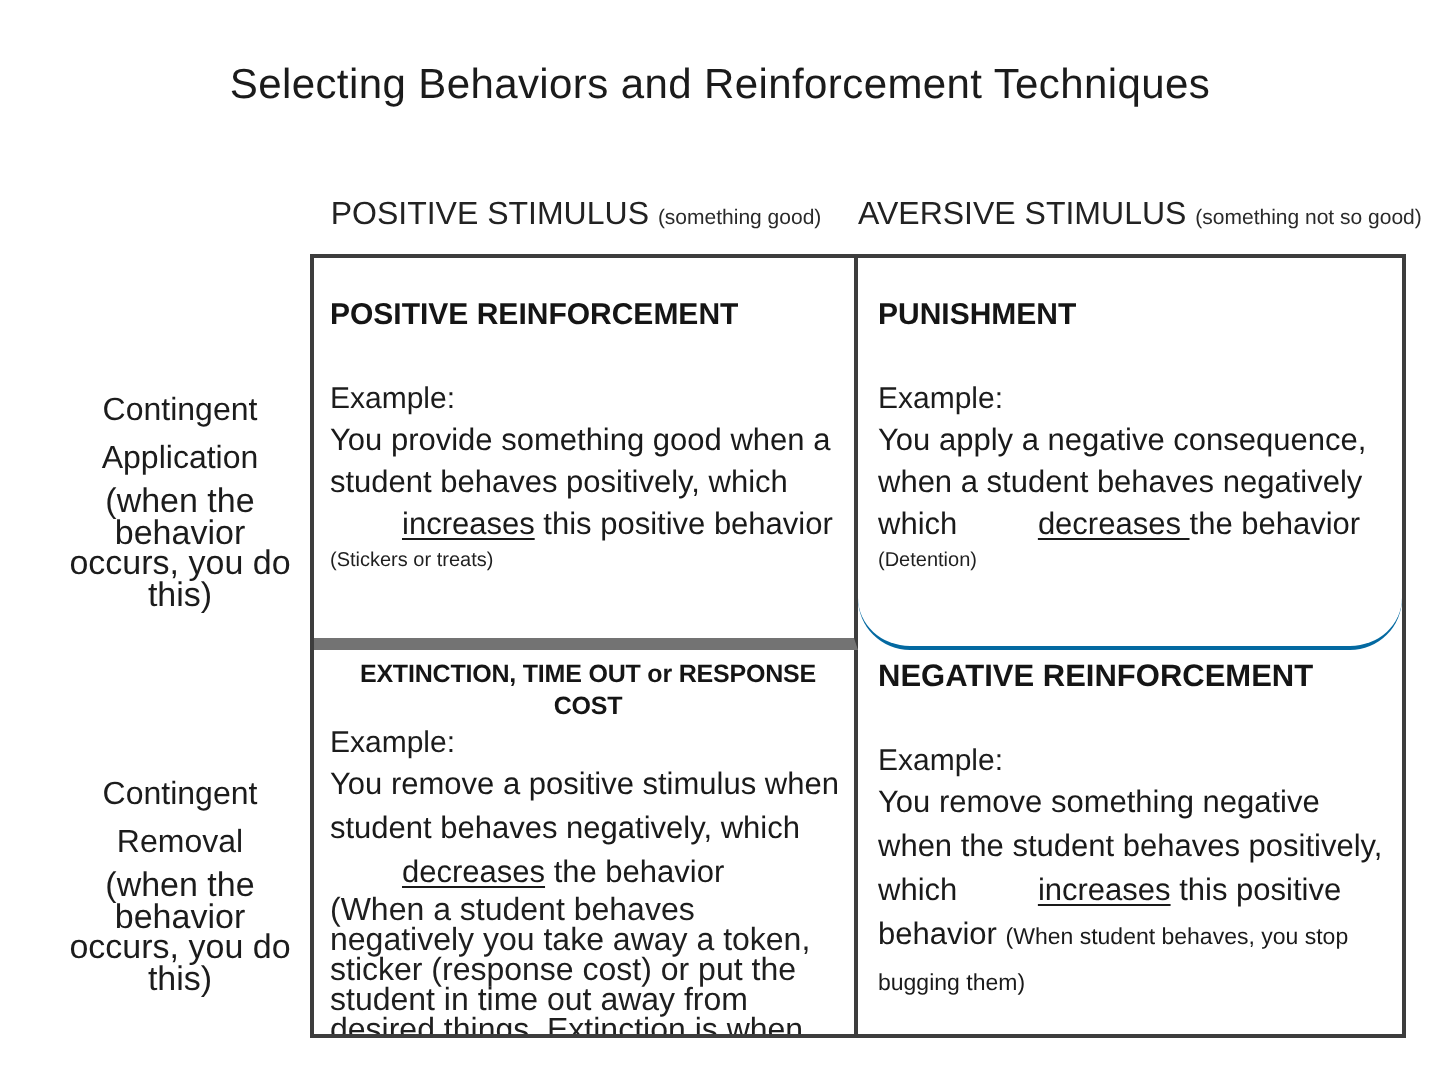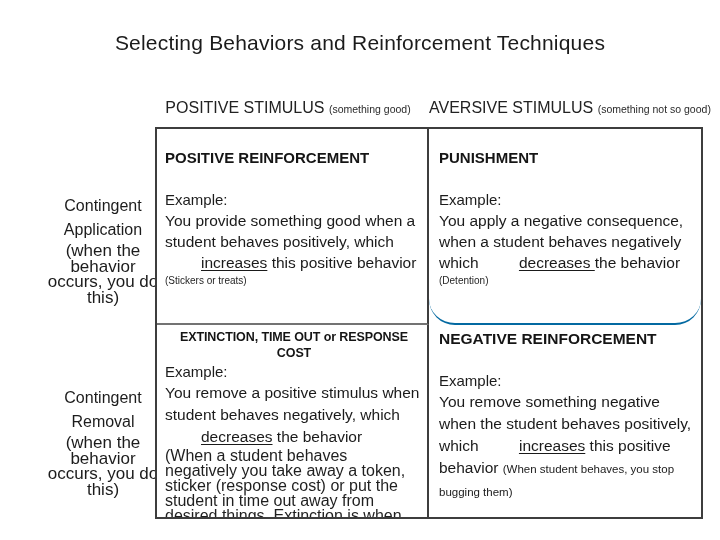--- a/index.html
+++ b/index.html
@@ -22,40 +22,40 @@
   .col-header {
     position: absolute; top: 99px; width: 274px;
     text-align: center; white-space: nowrap;
     font-size: 16px; font-weight: 400; color: #222222;
   }
   .col-header--positive { left: 151px; }
   .col-header--aversive { left: 429px; }
   .col-header .hdr-note { font-size: 10.5px; font-weight: 400; color: #2a2a2a; }
 
   .row-label {
-    position: absolute; left: 39px; width: 128px;
+    position: absolute; left: 26px; width: 128px;
     text-align: center; color: #1c1c1c;
   }
   .row-label--application { top: 194px; }
   .row-label--removal    { top: 386px; }
   .rl-line    { font-size: 16px; line-height: 24px; }
   .rl-caption { font-size: 17px; line-height: 15.5px; margin-top: 1px; }
 
   .grid {
     position: absolute; left: 155px; top: 127px;
     width: 548px; height: 392px;
     box-sizing: border-box;
     border: 2px solid #3d3d3d;
     display: grid;
     grid-template-columns: 1fr 1fr;
     grid-template-rows: 196px 1fr;
     background: #ffffff;
   }
   .cell { box-sizing: border-box; overflow: hidden; }
-  .cell--pr  { border-right: 2px solid #3d3d3d; border-bottom: 2px solid #737373; padding: 18px 6px 0 8px; }
+  .cell--pr  { border-right: 2px solid #3d3d3d; border-bottom: 6px solid #737373; padding: 18px 6px 0 8px; }
   .cell--pun { border-bottom: 2px solid #0369a1; padding: 18px 6px 0 10px; border-radius: 26px; }
   .cell--ext { border-right: 2px solid #3d3d3d; padding: 4px 4px 0 8px; }
   .cell--nr  { padding: 3px 6px 0 10px; }
 
   .cell-title { font-weight: 700; font-size: 15px; line-height: 21px; color: #151515; }
   .cell--ext .cell-title { font-size: 12.5px; line-height: 16px; letter-spacing: -0.1px; text-align: center; }
   .cell--nr .cell-title { font-size: 15.5px; }
 
   .example-label { font-weight: 400; font-size: 15px; line-height: 21px; margin-top: 21px; }
   .cell--ext .example-label { margin-top: 0; }

